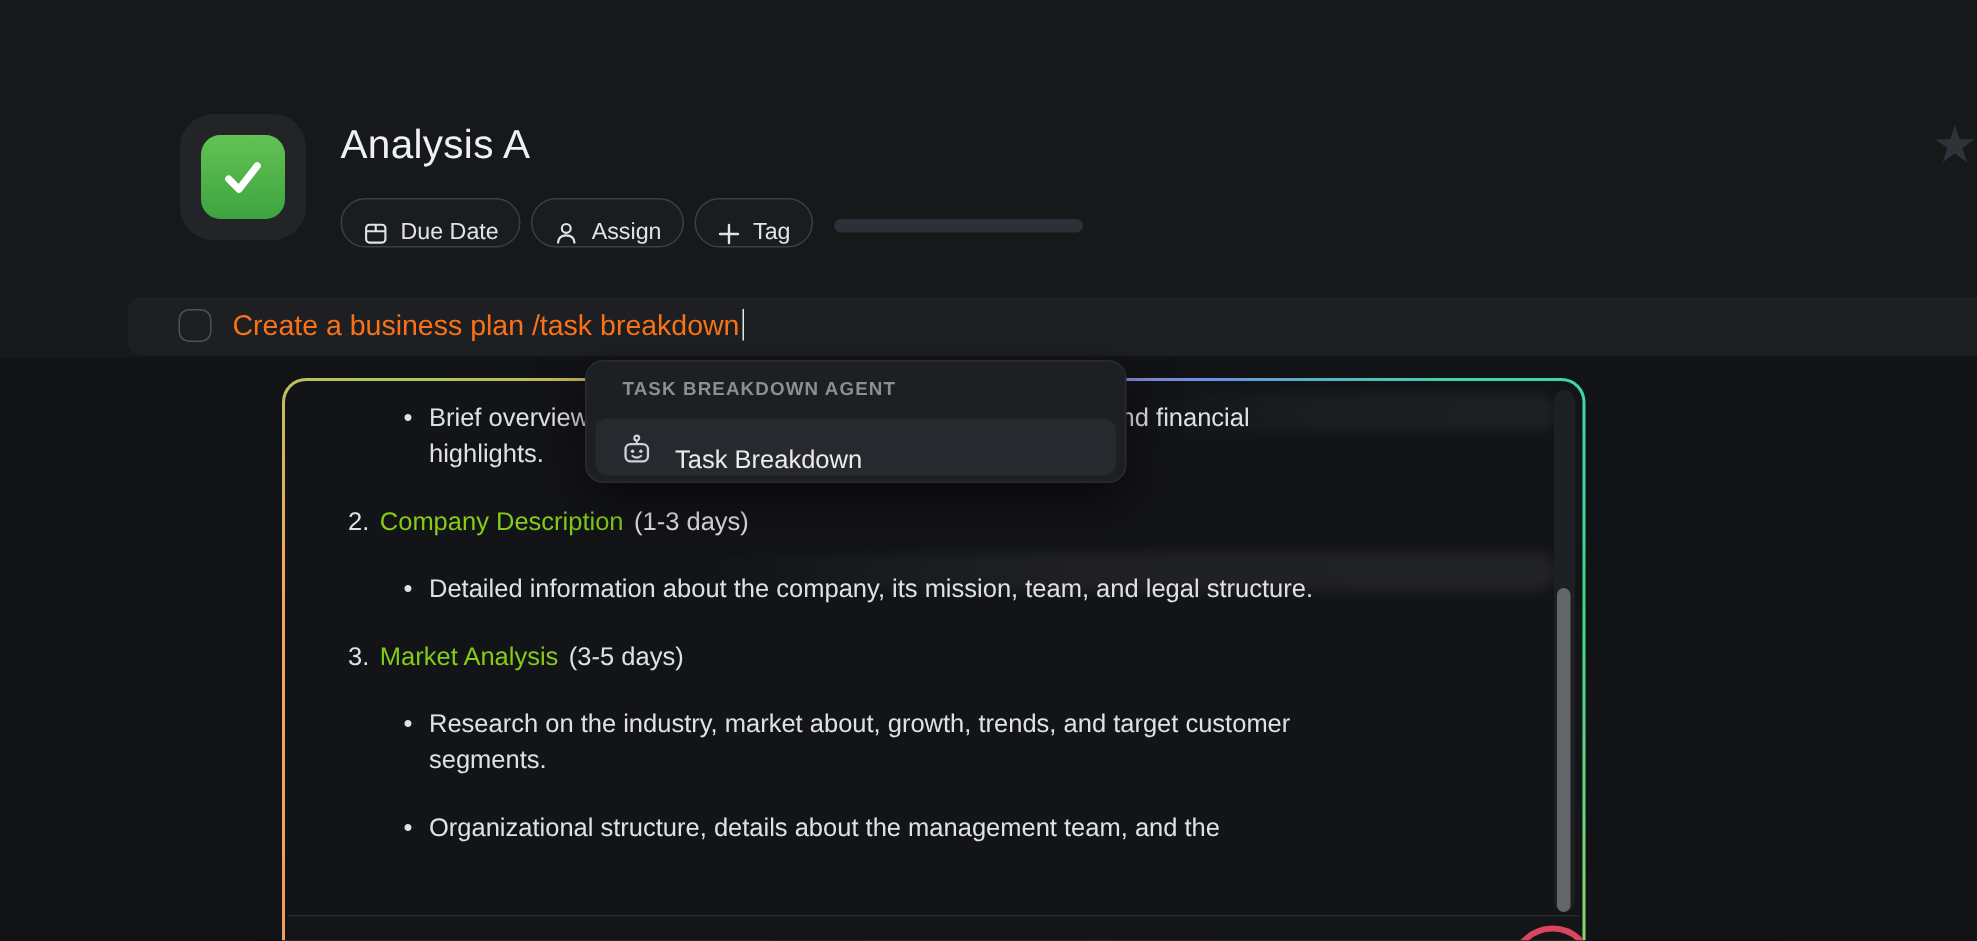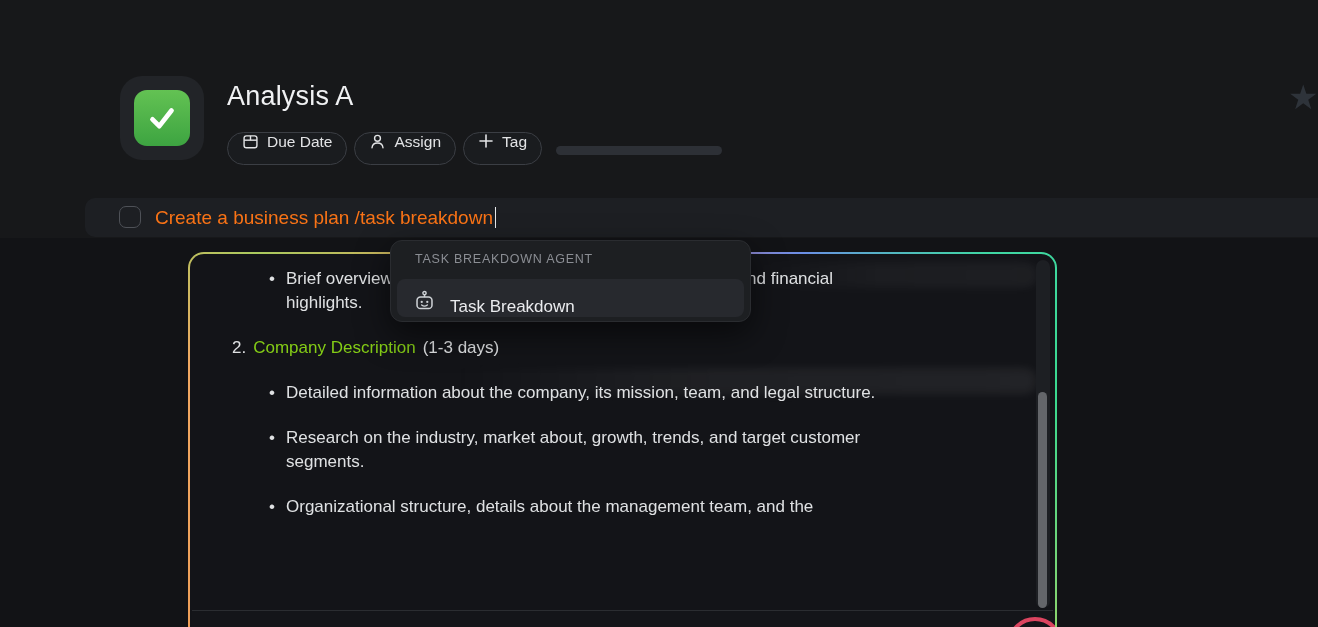--- a/index.html
+++ b/index.html
@@ -46,21 +46,21 @@
   }
   .action-row {
     position: absolute;
     left: 227px; top: 132px;
     display: flex;
     gap: 7px;
     align-items: center;
   }
   .pill {
     height: 33px;
-    display: flex; align-items: flex-start;
+    display: flex; align-items: flex-end;
     gap: 8px;
     padding: 0 14px;
     border: 1px solid #3b3e44;
     border-radius: 17px;
     background: #1a1c1f;
     color: #e2e3e5;
     font-size: 15.5px;
     cursor: pointer;
     white-space: nowrap;
   }
@@ -218,21 +218,21 @@
     width: 361px; height: 82px;
     border-radius: 12px;
     background: #1d1f22;
     border: 1px solid #2a2c30;
     box-shadow: 0 12px 32px rgba(0,0,0,0.55);
   }
   .agent-popup-header {
     position: absolute;
     left: 24px; top: 11px;
     font-size: 12.5px;
-    font-weight: 400;
+    font-weight: 700;
     letter-spacing: 0.06em;
     color: #8b8e94;
   }
   .agent-item {
     position: absolute;
     left: 6px; right: 6px; top: 38px;
     height: 38px;
     border-radius: 8px;
     background: #27292e;
     display: flex; align-items: flex-end;
@@ -257,20 +257,23 @@
       <div class="shimmer shimmer-b"></div>
 
       <div class="doc-content">
         <div class="doc-block doc-bullet">Brief overview of the business, its mission, product, market, and financial highlights.</div>
 
         <div class="doc-block doc-item">
           <span class="num">2.</span><strong>Company Description</strong><span>(1-3 days)</span>
         </div>
         <div class="doc-block doc-bullet">Detailed information about the company, its mission, team, and legal structure.</div>
 
+        <div class="doc-block doc-item">
+          <span class="num">3.</span><strong>Market Analysis</strong><span>(3-5 days)</span>
+        </div>
         <div class="doc-block doc-bullet">Research on the industry, market about, growth, trends, and target customer segments.</div>
 
         <div class="doc-block doc-bullet">Organizational structure, details about the management team, and the</div>
       </div>
 
       <div class="doc-divider"></div>
       <div class="doc-footer">
         <div class="red-arc"></div>
       </div>
 

